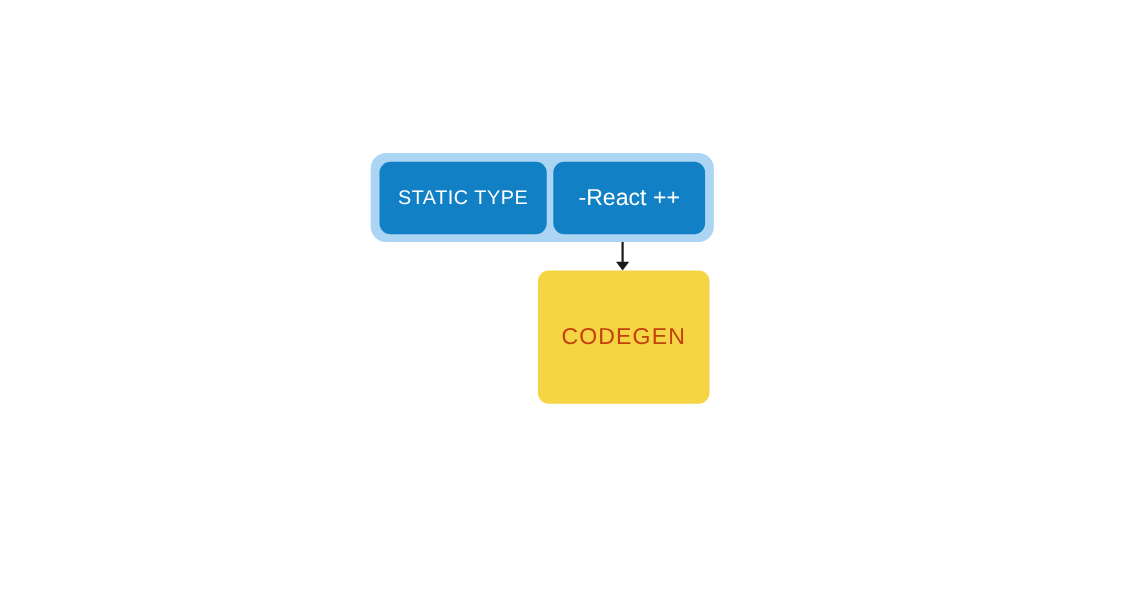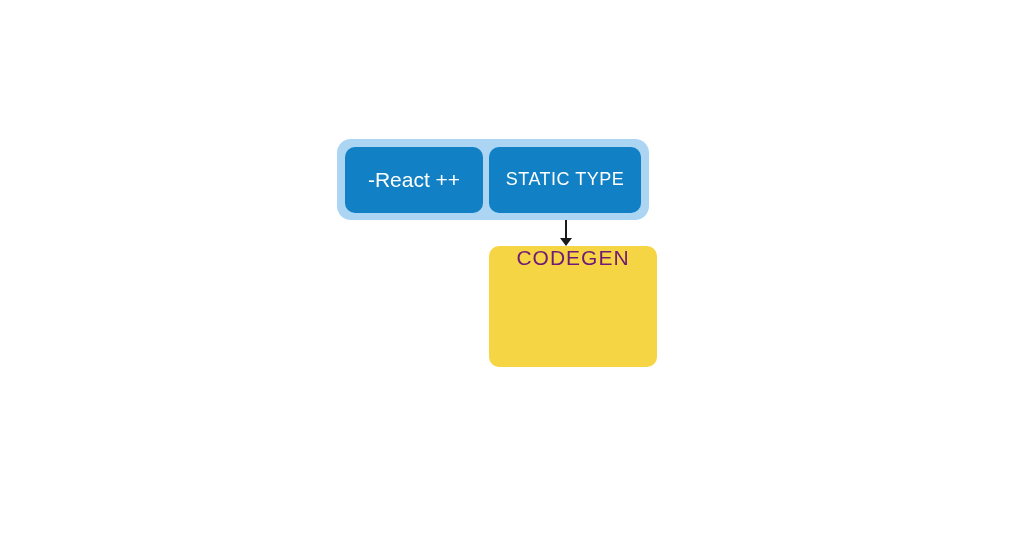--- a/index.html
+++ b/index.html
@@ -66,43 +66,43 @@
     height: 0;
     border-left: 6px solid transparent;
     border-right: 6px solid transparent;
     border-top: 8px solid #1a1a1a;
   }
   
   .yellow-node {
     position: absolute;
     left: 489px;
     top: 246px;
-    width: 168px;
+    width: 156px;
     height: 121px;
     background: #f6d544;
     border-radius: 10px;
     display: flex;
-    align-items: flex-start;
+    align-items: center;
     justify-content: center;
-    color: #701a75;
+    color: #c2410c;
     font-size: 21px;
     letter-spacing: 1px;
   }
 </style>
 </head>
 <body>
 
 <div class="canvas">
 
   <div class="group-container">
+    <div class="blue-node node-static-type">
+      <span>STATIC TYPE</span>
+    </div>
     <div class="blue-node node-react">
       <span>-React ++</span>
-    </div>
-    <div class="blue-node node-static-type">
-      <span>STATIC TYPE</span>
     </div>
   </div>
 
   <div class="arrow"></div>
   <div class="arrow-head"></div>
 
   <div class="yellow-node">
     <span>CODEGEN</span>
   </div>
 

